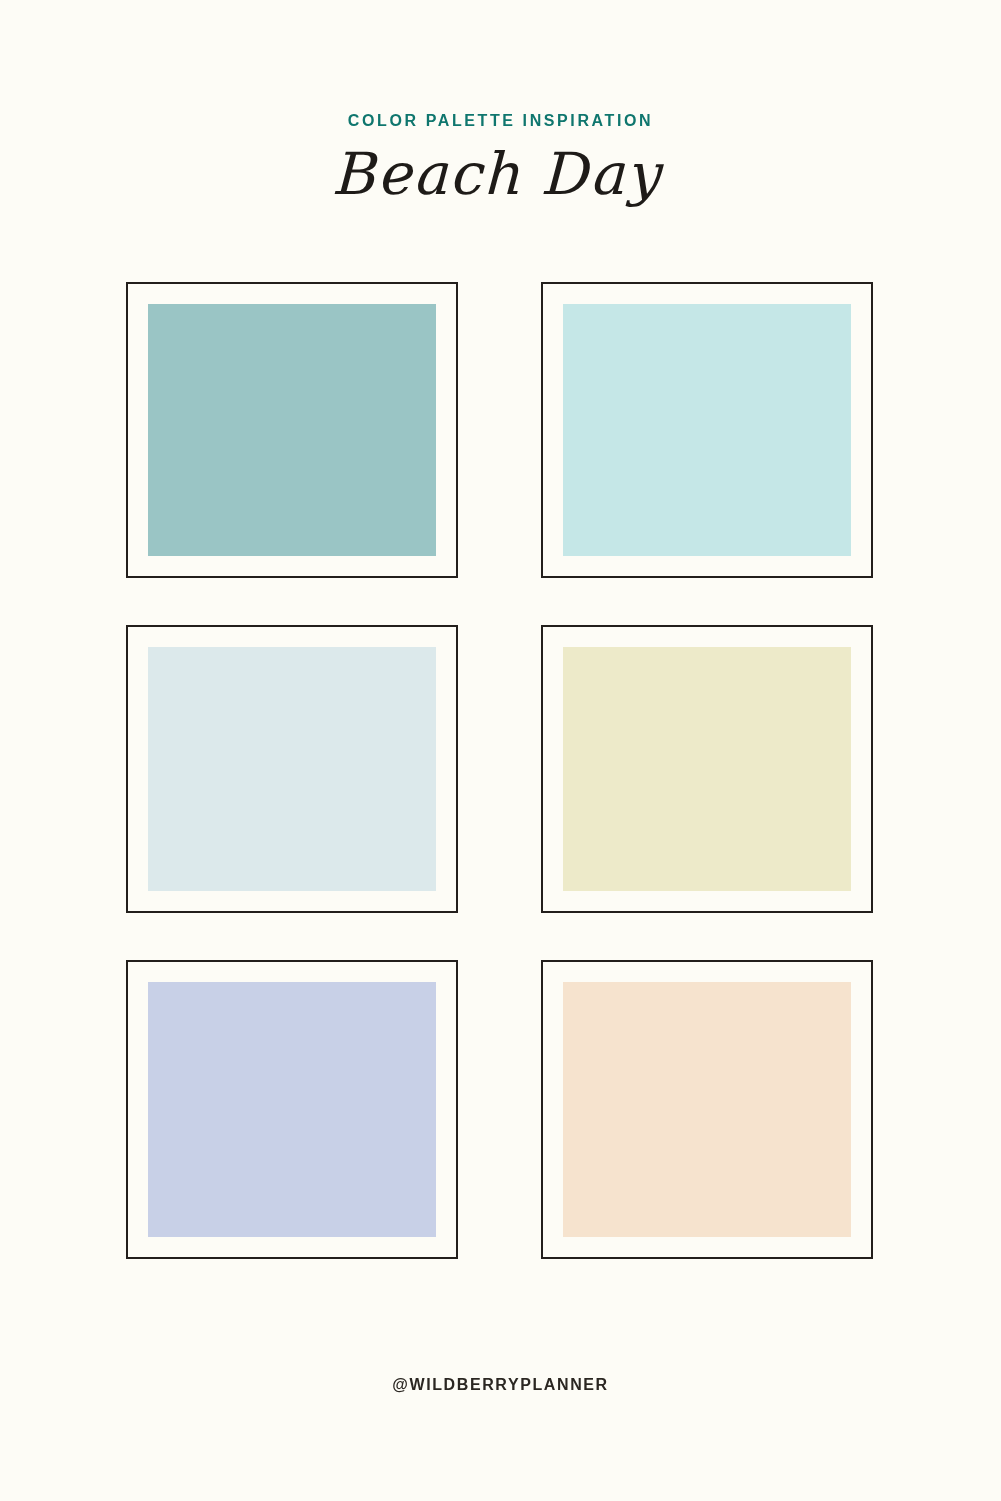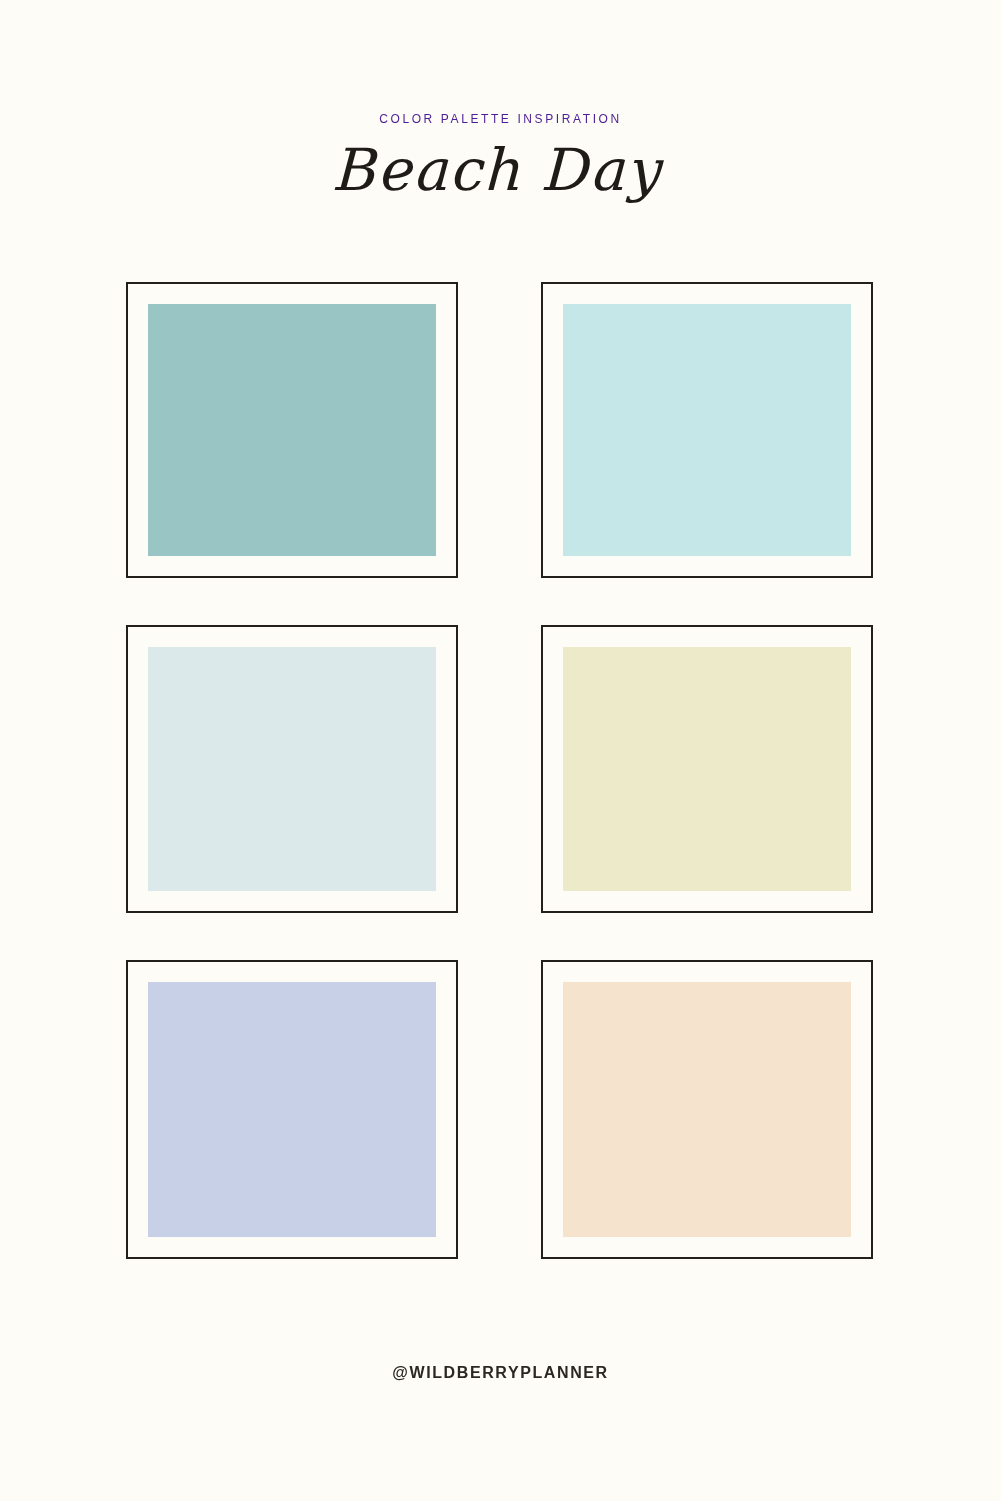--- a/index.html
+++ b/index.html
@@ -25,24 +25,24 @@
   
   .header {
     position: absolute;
     top: 113px;
     left: 0;
     width: 1001px;
     text-align: center;
   }
   .eyebrow {
     font-family: "Liberation Sans", sans-serif;
-    font-size: 12px;
-    font-weight: normal;
+    font-size: 16px;
+    font-weight: bold;
     letter-spacing: 2.6px;
-    color: #4c1d95;
+    color: #0f766e;
     text-transform: uppercase;
     line-height: 1;
     margin: 0;
     padding: 0;
     white-space: nowrap;
   }
   .script-title {
     font-family: "DejaVu Serif", serif;
     font-style: italic;
     font-weight: normal;
@@ -93,21 +93,21 @@
     width: 1001px;
     text-align: center;
   }
   .handle {
     font-family: "Liberation Sans", sans-serif;
     font-size: 16px;
     font-weight: bold;
     letter-spacing: 1.6px;
     color: #2B2722;
     line-height: 1;
-    margin: 0;
+    margin: 12px;
     white-space: nowrap;
   }
 </style>
 </head>
 <body style="background: rgb(253, 252, 246);">
 
 <div class="page">
 
   <div class="header">
     <div class="eyebrow">COLOR PALETTE INSPIRATION</div>

